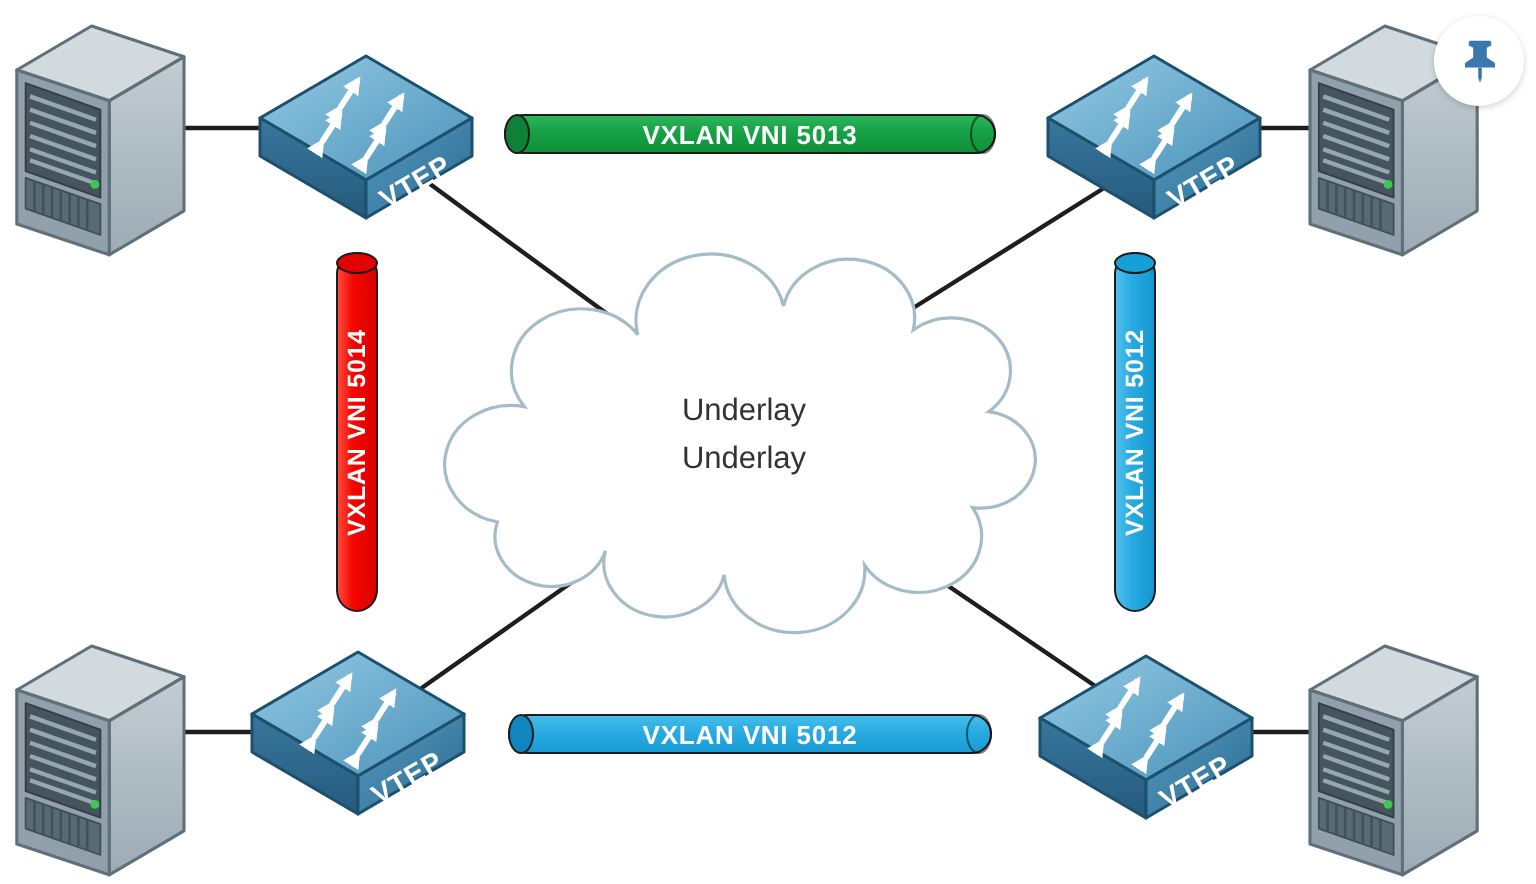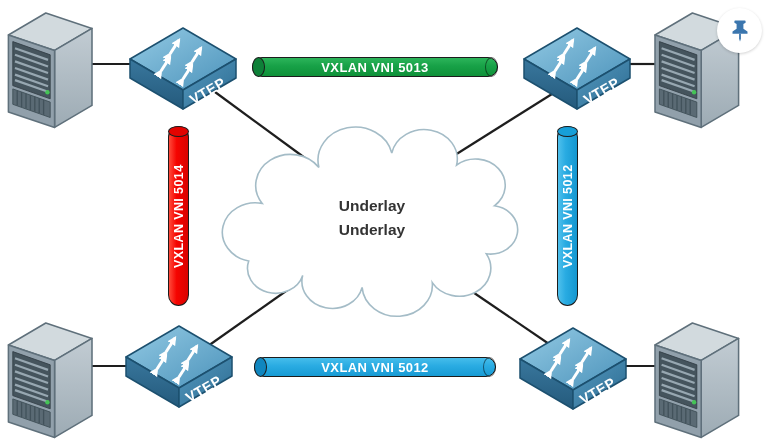--- a/index.html
+++ b/index.html
@@ -32,21 +32,21 @@
   .pipe.blue-h .cap{background:#1086bf;}
   .pipe.red-v{left:168px;top:126px;height:180px;
      background:linear-gradient(90deg,#ff4a3a,#f50400 40%,#d90300);}
   .pipe.red-v .cap{background:#e20300;}
   .pipe.blue-v{left:557px;top:126px;height:180px;
      background:linear-gradient(90deg,#4fc0ec,#29abe2 40%,#1497d0);}
   .pipe.blue-v .cap{background:#179fd8;}
 
   
   .cloud-label{position:absolute;left:292px;top:194px;width:160px;text-align:center;
-     color:#333;font-size:15.5px;font-weight:700;line-height:24px;}
+     color:#333;font-size:15.5px;font-weight:400;line-height:24px;}
 
   
   .pin-btn{position:absolute;left:717px;top:8px;width:45px;height:45px;border-radius:50%;
      background:#fff;box-shadow:0 1px 3px rgba(0,0,0,.18);display:flex;align-items:center;
      justify-content:center;cursor:pointer;}
 </style>
 </head>
 <body>
 
 <div class="stage">

